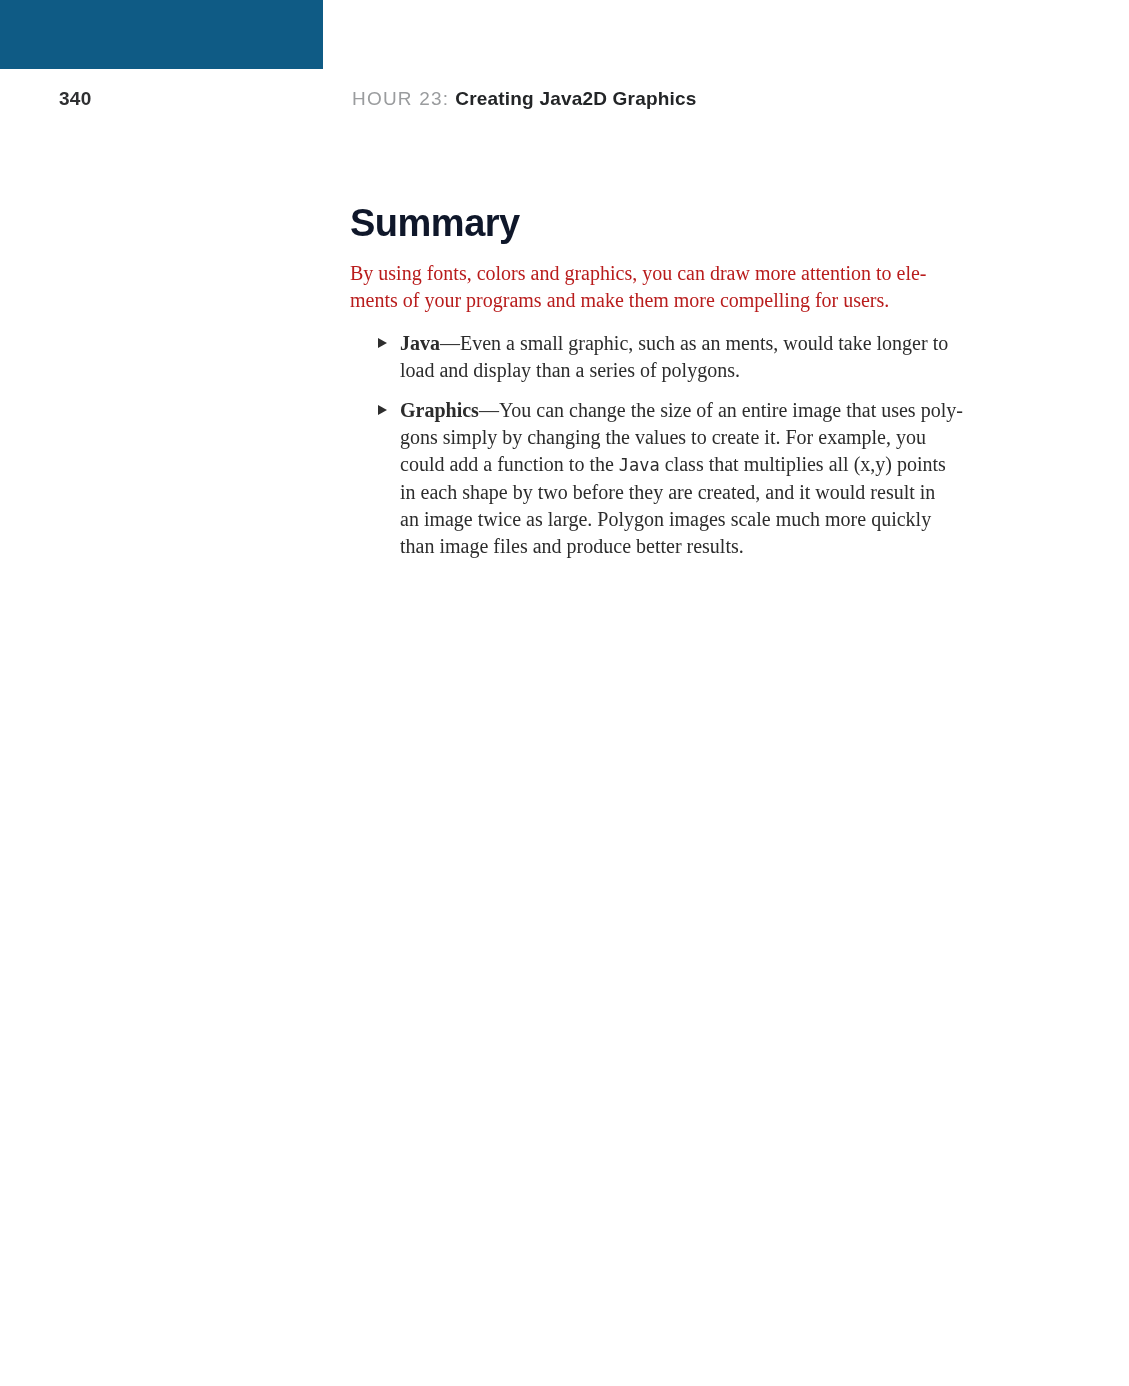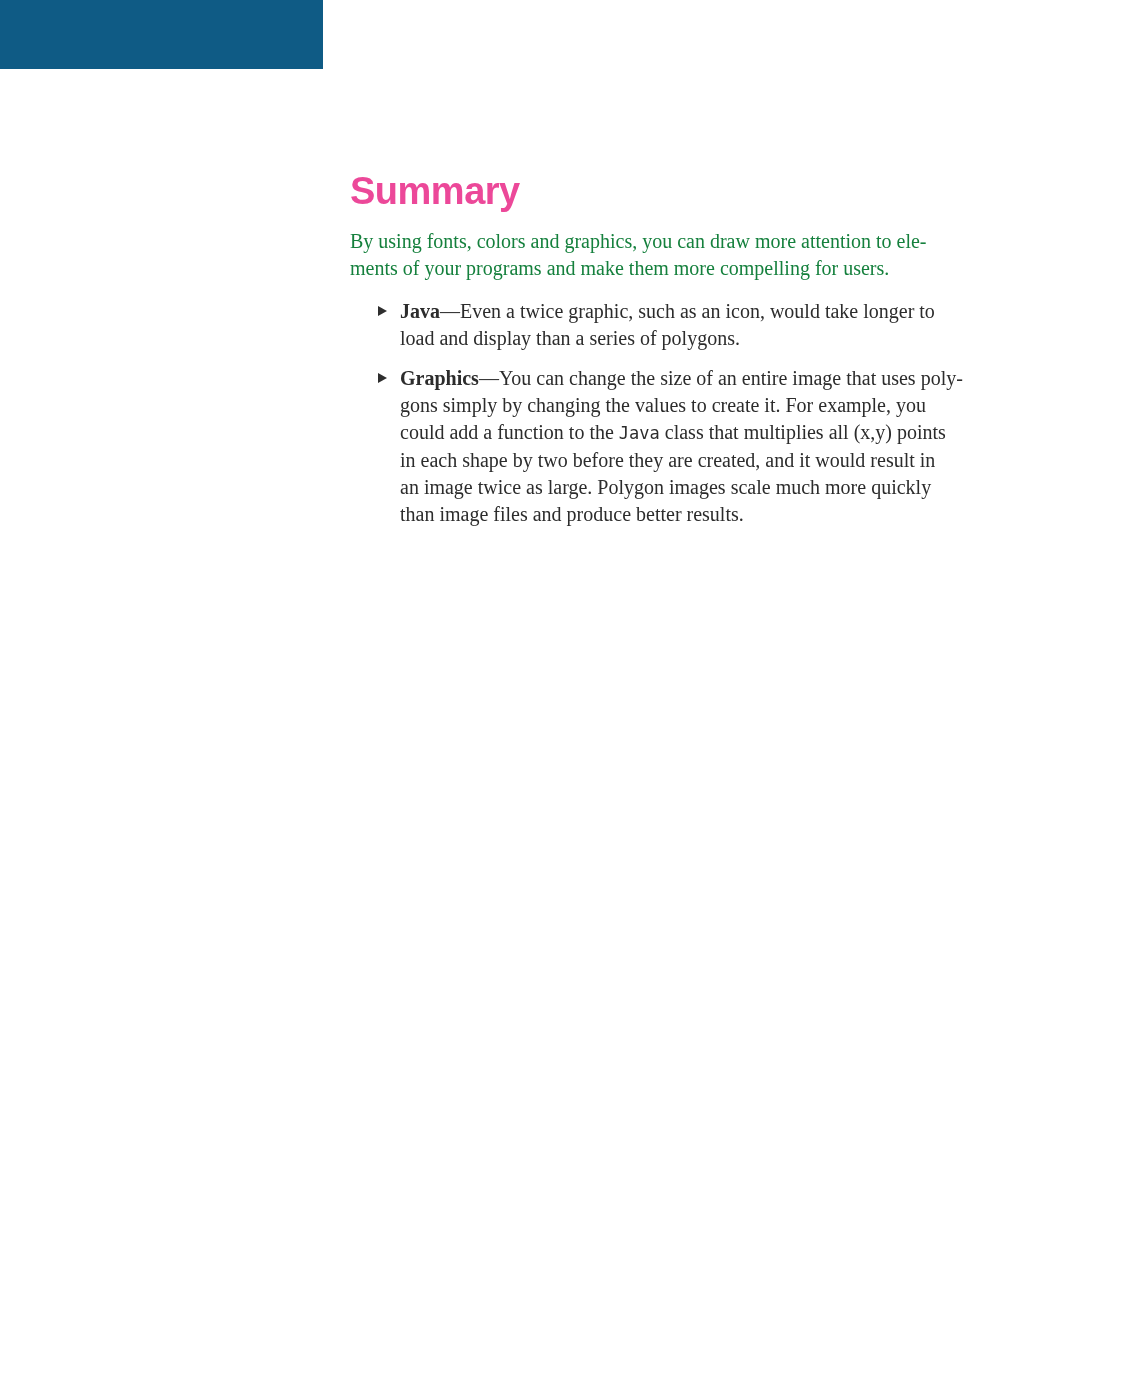--- a/index.html
+++ b/index.html
@@ -54,27 +54,28 @@
   .content {
     position: absolute;
     left: 350px; top: 170px;
     width: 660px;
   }
   .summary-heading {
     font-family: "Liberation Sans", sans-serif;
     font-size: 38px;
     font-weight: 700;
     letter-spacing: -0.5px;
-    color: #ec4899;
+    color: #0f172a;
     margin-bottom: 15px;
+    margin-top: 32px;
   }
   .body-paragraph {
     font-size: 20px;
     line-height: 27px;
-    color: #15803d;
+    color: #b91c1c;
     white-space: pre-line;
     margin-bottom: 14px;
   }
   .advantage-list {
     list-style: none;
     margin-top: 16px;
   }
   .advantage-item {
     position: relative;
     padding-left: 50px;
@@ -99,29 +100,33 @@
     white-space: pre-line;
   }
 </style>
 </head>
 <body>
 
 <div class="page">
 
   <div class="chapter-tab"></div>
 
+  <div class="running-header">
+    <span class="page-number">340</span>
+    <span class="header-text"><span class="hour-label">HOUR 23:</span><span class="chapter-title">Creating Java2D Graphics</span></span>
+  </div>
 
   <div class="content">
     <h1 class="summary-heading">Summary</h1>
 
     <p class="body-paragraph">By using fonts, colors and graphics, you can draw more attention to ele-
 ments of your programs and make them more compelling for users.</p>
 
     <ul class="advantage-list">
-      <li class="advantage-item"><span class="triangle-icon"></span><span class="bullet-term">Java</span><span class="seg">—Even a twice graphic, such as an icon, would take longer to
+      <li class="advantage-item"><span class="triangle-icon"></span><span class="bullet-term">Java</span><span class="seg">—Even a small graphic, such as an ments, would take longer to
 load and display than a series of polygons.</span></li>
       <li class="advantage-item"><span class="triangle-icon"></span><span class="bullet-term">Graphics</span><span class="seg">—You can change the size of an entire image that uses poly-
 gons simply by changing the values to create it. For example, you
 could add a function to the </span><span class="inline-code">Java</span><span class="seg"> class that multiplies all (x,y) points
 in each shape by two before they are created, and it would result in
 an image twice as large. Polygon images scale much more quickly
 than image files and produce better results.</span></li>
     </ul>
   </div>
 

